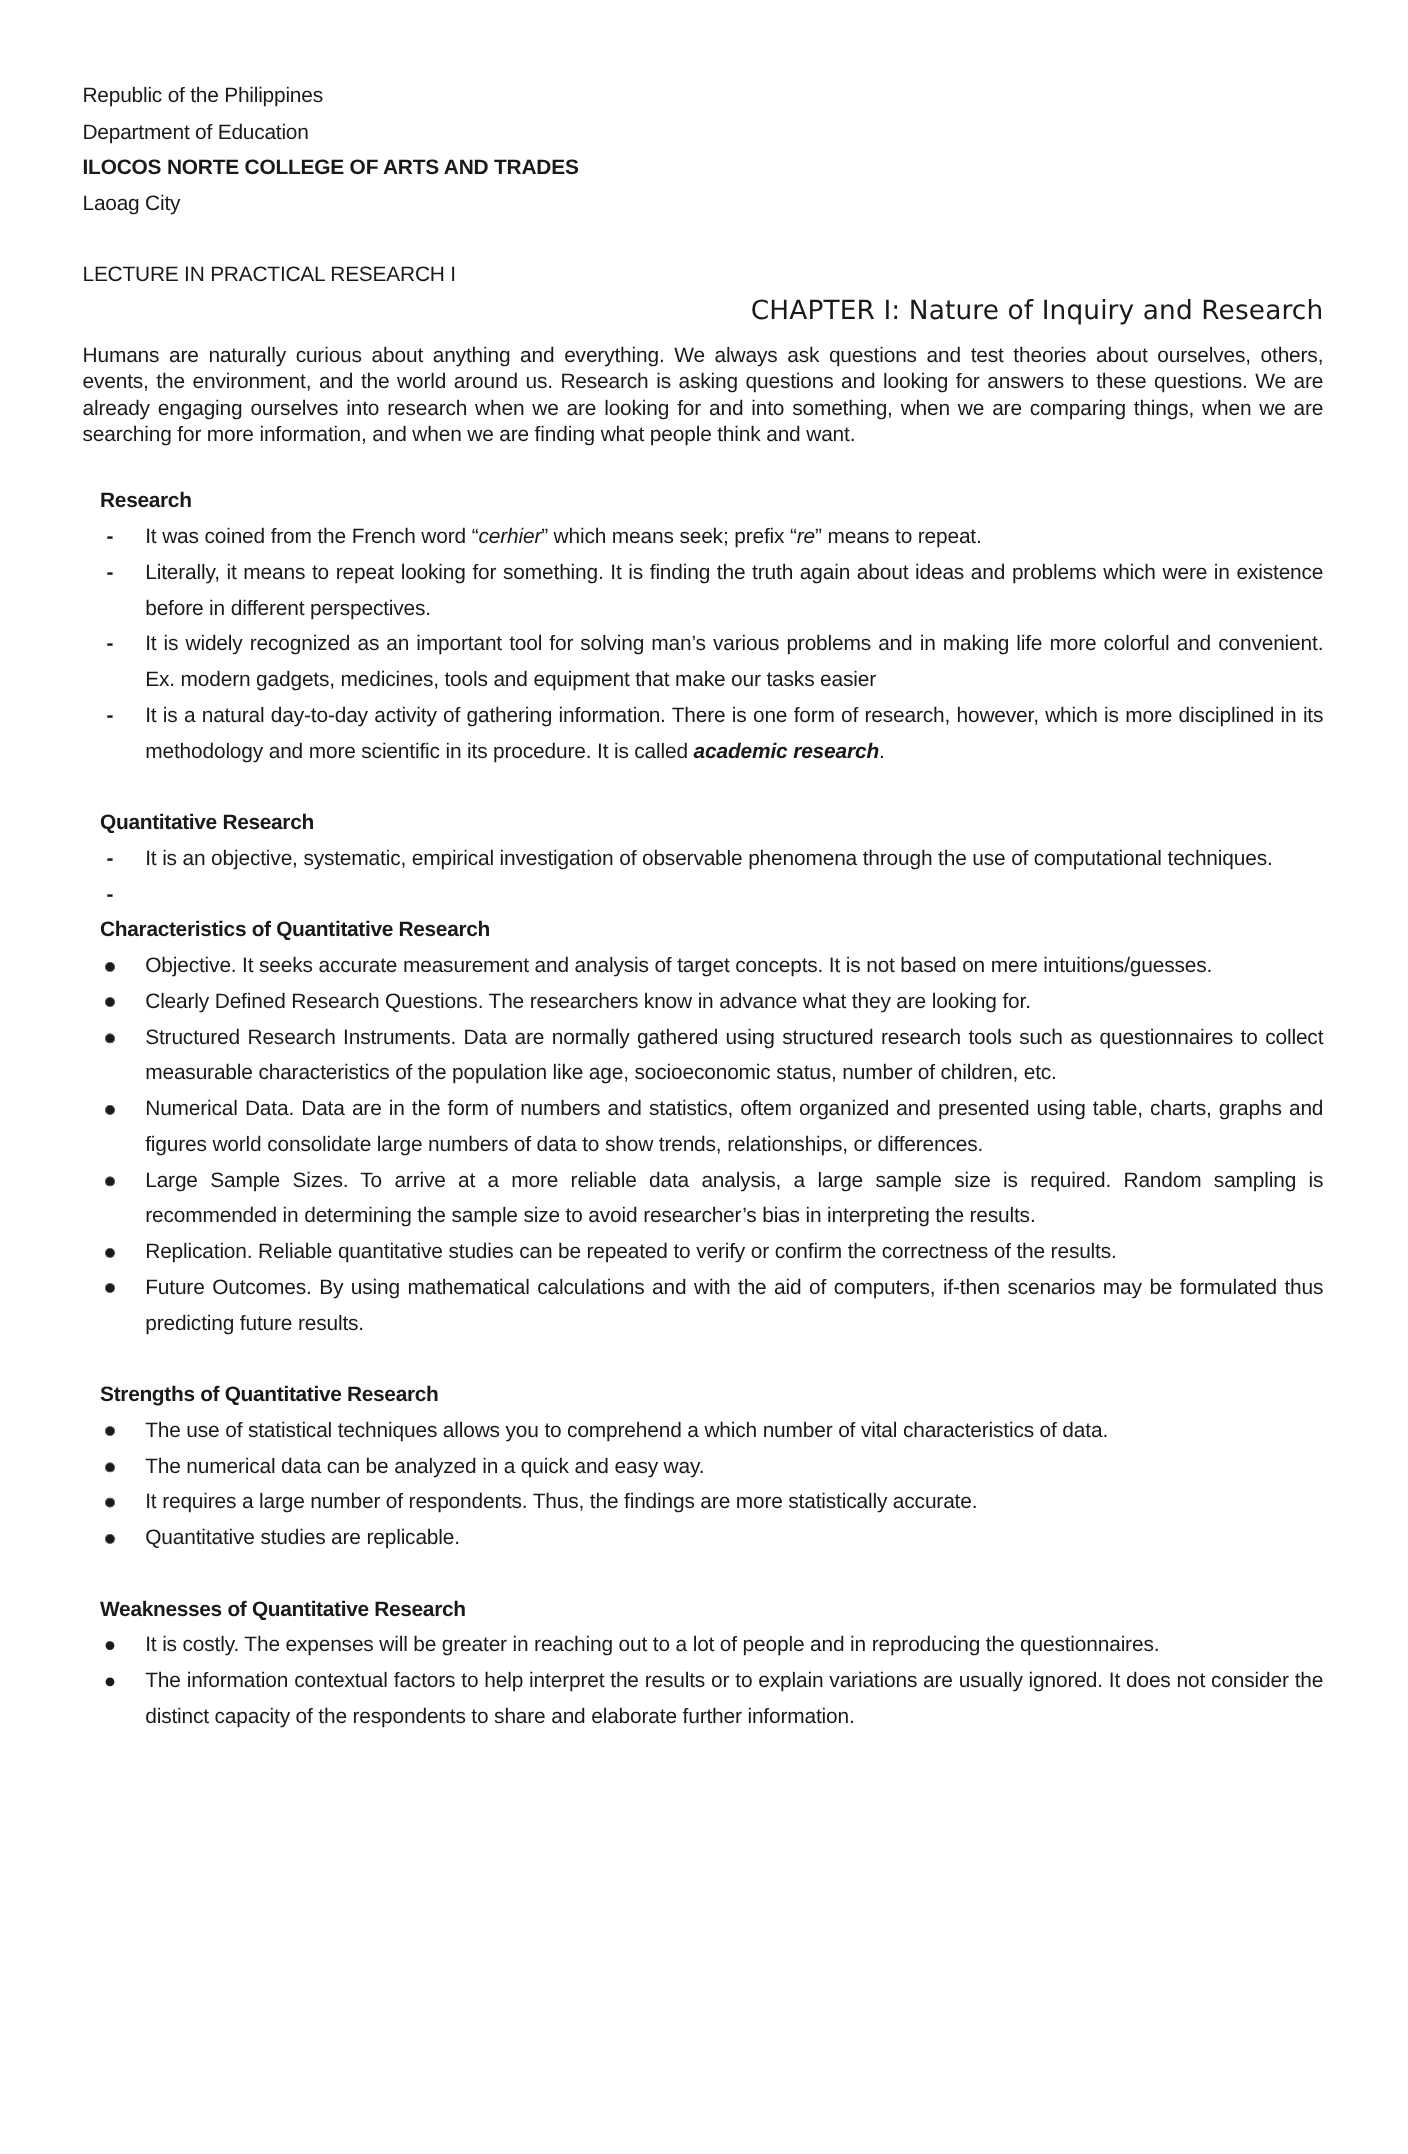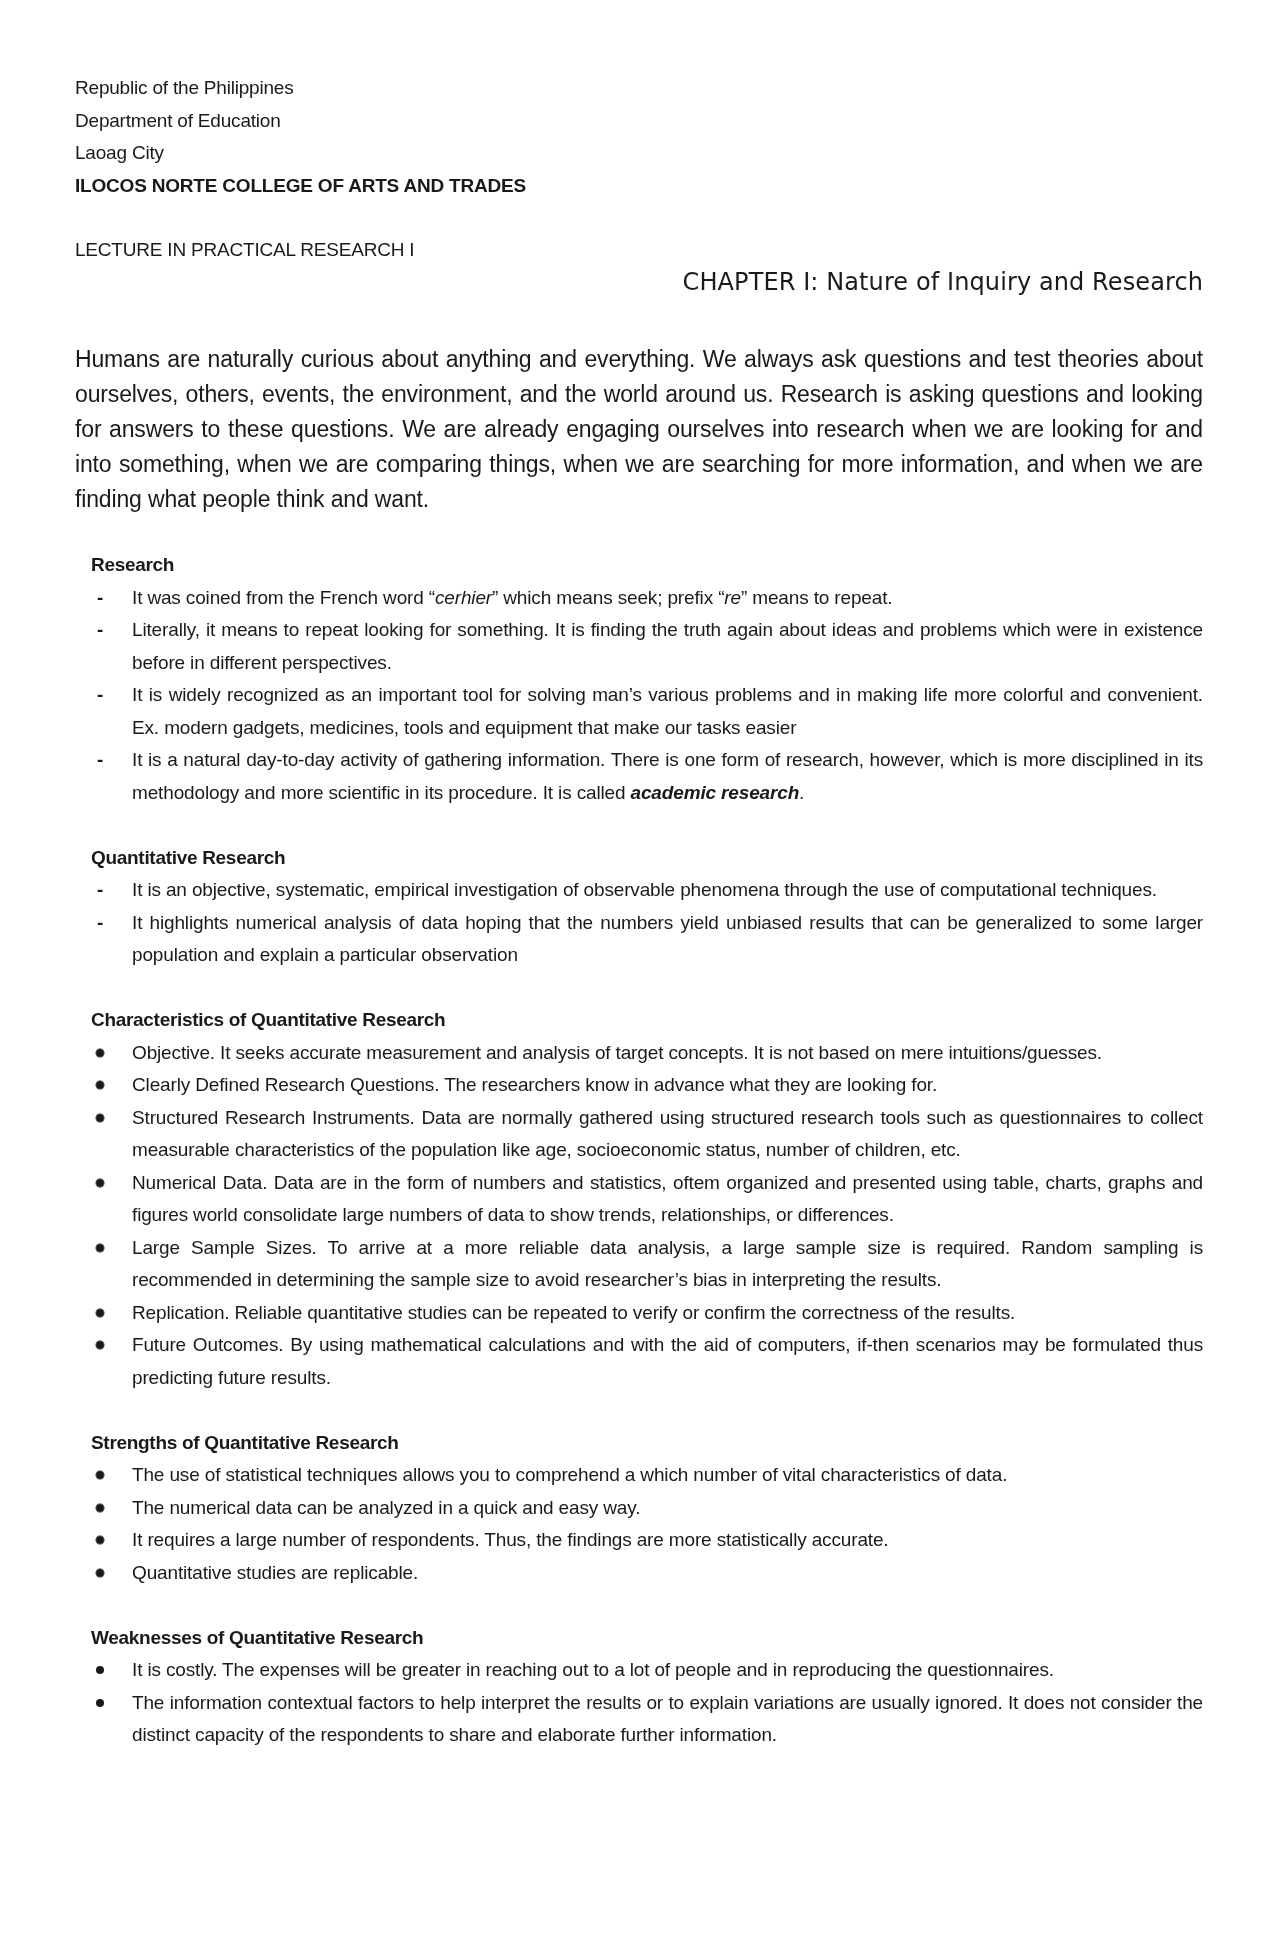--- a/index.html
+++ b/index.html
@@ -27,23 +27,23 @@
   .spacer-header { height: 32px; }
   .chapter-title {
     text-align: right;
     font-family: "DejaVu Sans", sans-serif;
     font-size: 24px;
     line-height: 30px;
     margin-top: 0;
     letter-spacing: 0.1px;
   }
   .intro {
-    margin-top: 45px;
-    font-size: 23px;
-    line-height: 35px;
+    margin-top: 15px;
+    font-size: 19px;
+    line-height: 24px;
     text-align: justify;
     letter-spacing: -0.15px;
   }
   .section { margin-top: 32.5px; }
   .section-heading {
     font-size: 19px;
     line-height: 32.5px;
     font-weight: bold;
     letter-spacing: -0.3px;
     margin-left: 16px;
@@ -83,22 +83,22 @@
   strong.bi { font-style: italic; font-weight: bold; }
 </style>
 </head>
 <body>
 
 <div class="page">
 
   <div>
     <div class="header-line">Republic of the Philippines</div>
     <div class="header-line">Department of Education</div>
+    <div class="header-line bold">ILOCOS NORTE COLLEGE OF ARTS AND TRADES</div>
     <div class="header-line">Laoag City</div>
-    <div class="header-line bold">ILOCOS NORTE COLLEGE OF ARTS AND TRADES</div>
     <div class="spacer-header"></div>
     <div class="header-line">LECTURE IN PRACTICAL RESEARCH I</div>
     <div class="chapter-title">CHAPTER I: Nature of Inquiry and Research</div>
   </div>
 
   <p class="intro" style="margin-bottom:0;">Humans are naturally curious about anything and everything. We always ask questions and test theories about ourselves, others, events, the environment, and the world around us. Research is asking questions and looking for answers to these questions. We are already engaging ourselves into research when we are looking for and into something, when we are comparing things, when we are searching for more information, and when we are finding what people think and want.</p>
 
   <div class="section">
     <div class="section-heading">Research</div>
     <ul class="doc-list">
@@ -123,21 +123,20 @@
 
   <div class="section">
     <div class="section-heading">Quantitative Research</div>
     <ul class="doc-list">
       <li>
         <span class="marker marker-dash"></span>
         <span>It is an objective, systematic, empirical investigation of observable phenomena through the use of computational techniques.</span>
       </li>
       <li>
         <span class="marker marker-dash"></span>
-        <span>It highlights numerical analysis of data hoping that the numbers yield unbiased results that can be generalized to some larger population and explain a particular observation</span>
       </li>
     </ul>
   </div>
 
   <div class="section">
     <div class="section-heading">Characteristics of Quantitative Research</div>
     <ul class="doc-list">
       <li><span class="marker marker-dot star"></span><span>Objective. It seeks accurate measurement and analysis of target concepts. It is not based on mere intuitions/guesses.</span></li>
       <li><span class="marker marker-dot star"></span><span>Clearly Defined Research Questions. The researchers know in advance what they are looking for.</span></li>
       <li><span class="marker marker-dot star"></span><span>Structured Research Instruments. Data are normally gathered using structured research tools such as questionnaires to collect measurable characteristics of the population like age, socioeconomic status, number of children, etc.</span></li>

